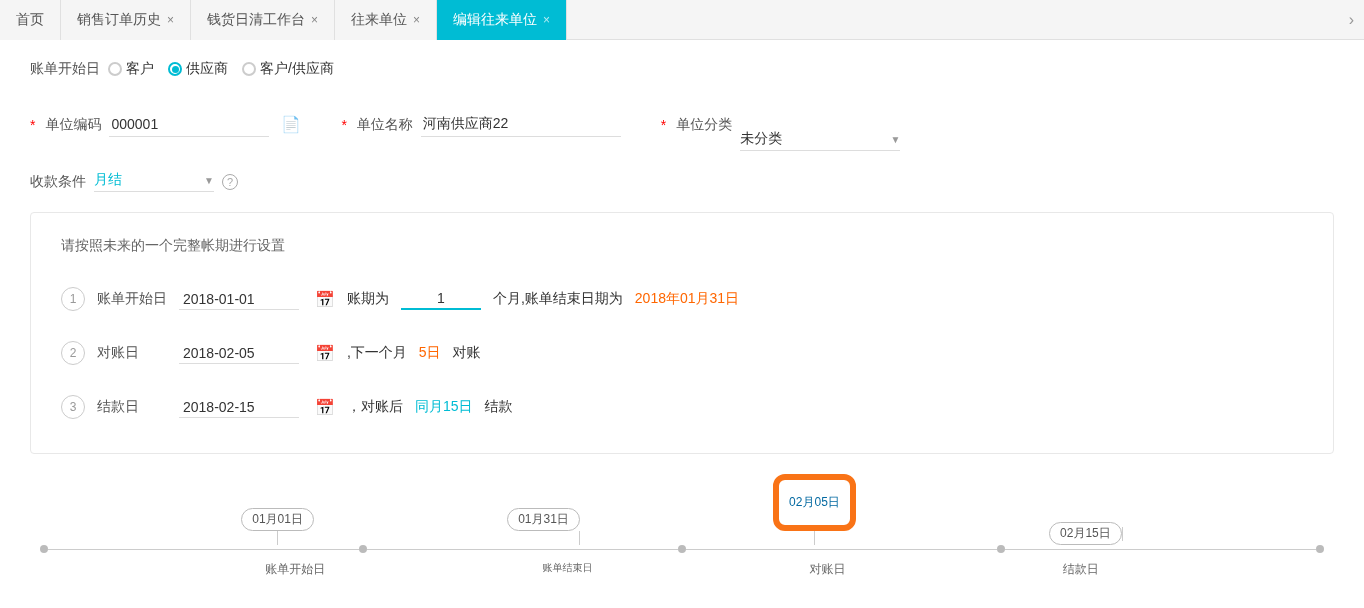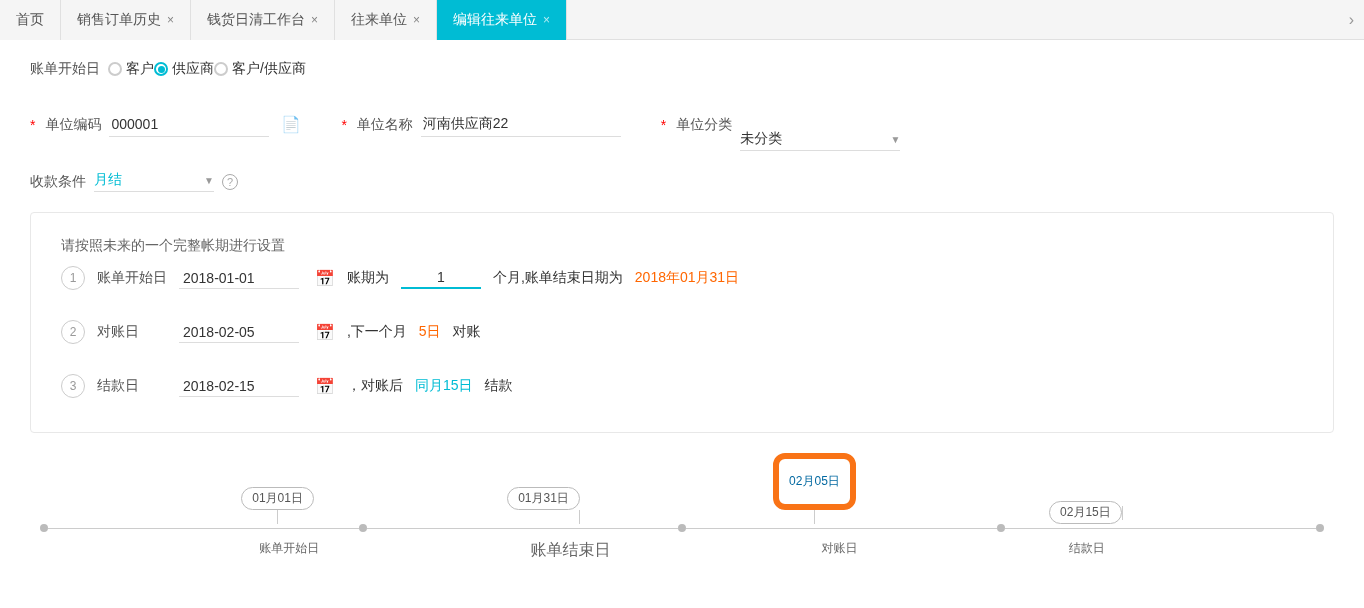--- a/index.html
+++ b/index.html
@@ -65,21 +65,21 @@
     .form-item label {
       color: #555;
       white-space: nowrap;
     }
     .required-star {
       color: red;
       margin-right: 2px;
     }
     .radio-group {
       display: flex;
-      gap: 0;
+      gap: 14px;
       align-items: flex-start;
     }
     .radio-item {
       display: flex;
       align-items: center;
       gap: 4px;
       cursor: pointer;
     }
     .radio-circle {
       width: 14px;
@@ -148,21 +148,21 @@
 
     
     .section-box {
       border: 1px solid #e8e8e8;
       border-radius: 4px;
       padding: 24px 30px;
       margin-bottom: 20px;
     }
     .section-hint {
       color: #666;
-      margin-bottom: 11px;
+      margin-bottom: 32px;
       font-size: 14px;
     }
 
     
     .step-row {
       display: flex;
       align-items: center;
       margin-bottom: 30px;
       gap: 12px;
     }
@@ -381,21 +381,21 @@
       <div style="width:8px; height:8px; border-radius:50%; background:#bbb; flex-shrink:0;"></div>
       <div style="flex:1; height:1px; background:#ccc;"></div>
       <div style="width:8px; height:8px; border-radius:50%; background:#bbb; flex-shrink:0;"></div>
     </div>
 
     <div style="display:flex; align-items:flex-start; width:100%; margin-top:8px;">
       <div style="width:8px;"></div>
       <div style="flex:1;"></div>
       <div style="text-align:center; font-size:12px; color:#666; white-space:nowrap;">账单开始日</div>
       <div style="flex:1;"></div>
-      <div style="text-align:center; font-size:16px; color:#666; white-space:nowrap;">账单结束日</div>
+      <div style="text-align:center; font-size:10px; color:#666; white-space:nowrap;">账单结束日</div>
       <div style="flex:1;"></div>
       <div style="text-align:center; font-size:12px; color:#666; white-space:nowrap;">对账日</div>
       <div style="flex:1;"></div>
       <div style="text-align:center; font-size:12px; color:#666; white-space:nowrap;">结款日</div>
       <div style="flex:1;"></div>
       <div style="width:8px;"></div>
     </div>
   </div>
 
 </div>

